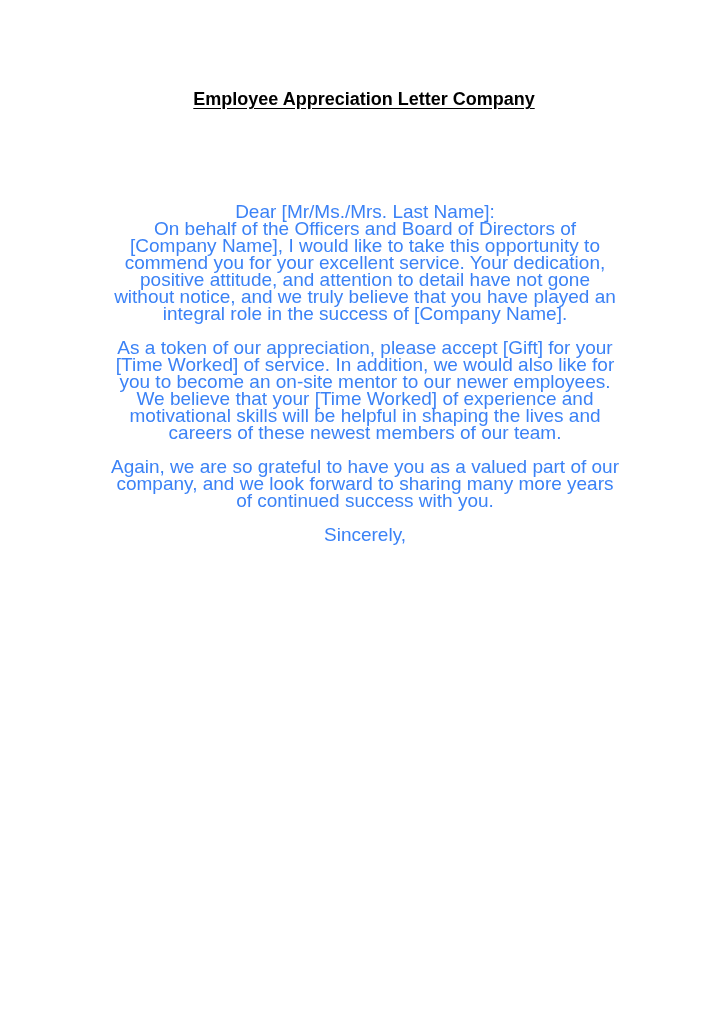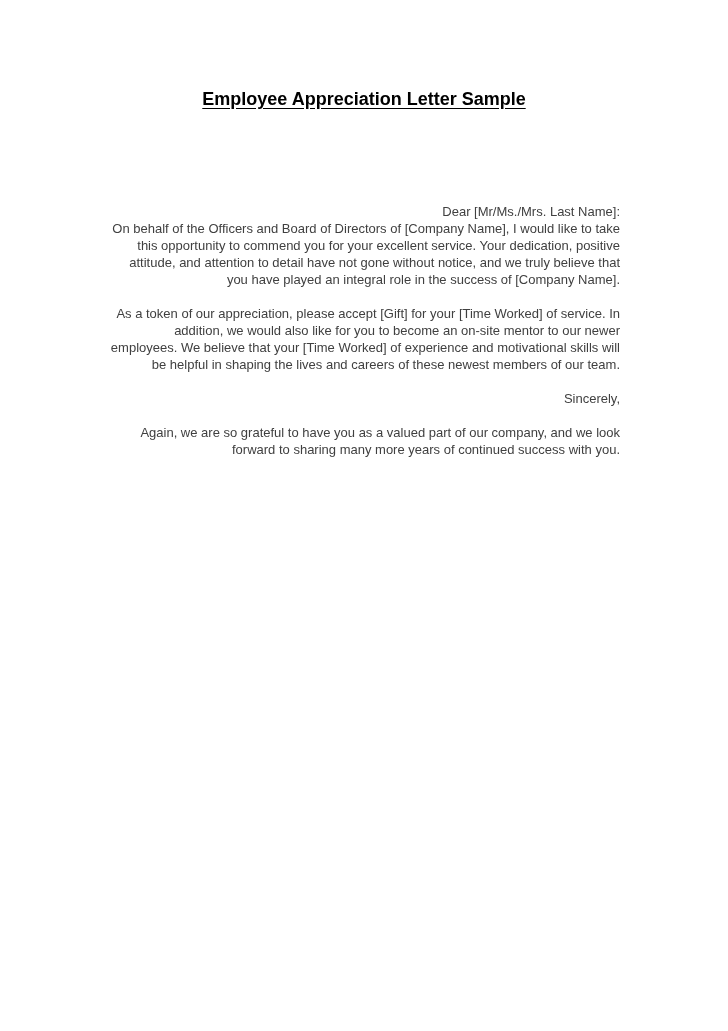--- a/index.html
+++ b/index.html
@@ -24,50 +24,50 @@
     line-height: 22px;
     font-weight: bold;
     color: #000000;
   }
   .doc-title span {
     text-decoration: underline;
     text-underline-offset: 3px;
   }
   .letter-body {
     margin: 93px 108px 0 110px;
-    font-size: 13px;
+    font-size: 19px;
     line-height: 17px;
-    text-align: right;
-    color: #404040;
+    text-align: center;
+    color: #3b82f6;
   }
   .letter-body .block {
     margin: 0 0 17px 0;
   }
   .letter-body .greeting {
     margin: 0;
   }
 </style>
 </head>
 <body>
 
 <div class="page">
 
   <div class="doc-title">
-    <span>Employee Appreciation Letter Sample</span>
+    <span>Employee Appreciation Letter Company</span>
   </div>
 
   <div class="letter-body">
 
     <p class="greeting">Dear [Mr/Ms./Mrs. Last Name]:</p>
 
     <p class="block">On behalf of the Officers and Board of Directors of [Company Name], I would like to take this opportunity to commend you for your excellent service. Your dedication, positive attitude, and attention to detail have not gone without notice, and we truly believe that you have played an integral role in the success of [Company Name].</p>
 
     <p class="block">As a token of our appreciation, please accept [Gift] for your [Time Worked] of service. In addition, we would also like for you to become an on-site mentor to our newer employees. We believe that your [Time Worked] of experience and motivational skills will be helpful in shaping the lives and careers of these newest members of our team.</p>
 
+    <p class="block">Again, we are so grateful to have you as a valued part of our company, and we look forward to sharing many more years of continued success with you.</p>
+
     <p class="block">Sincerely,</p>
-
-    <p class="block">Again, we are so grateful to have you as a valued part of our company, and we look forward to sharing many more years of continued success with you.</p>
 
 
 
   </div>
 
 </div>
 
 </body></html>

